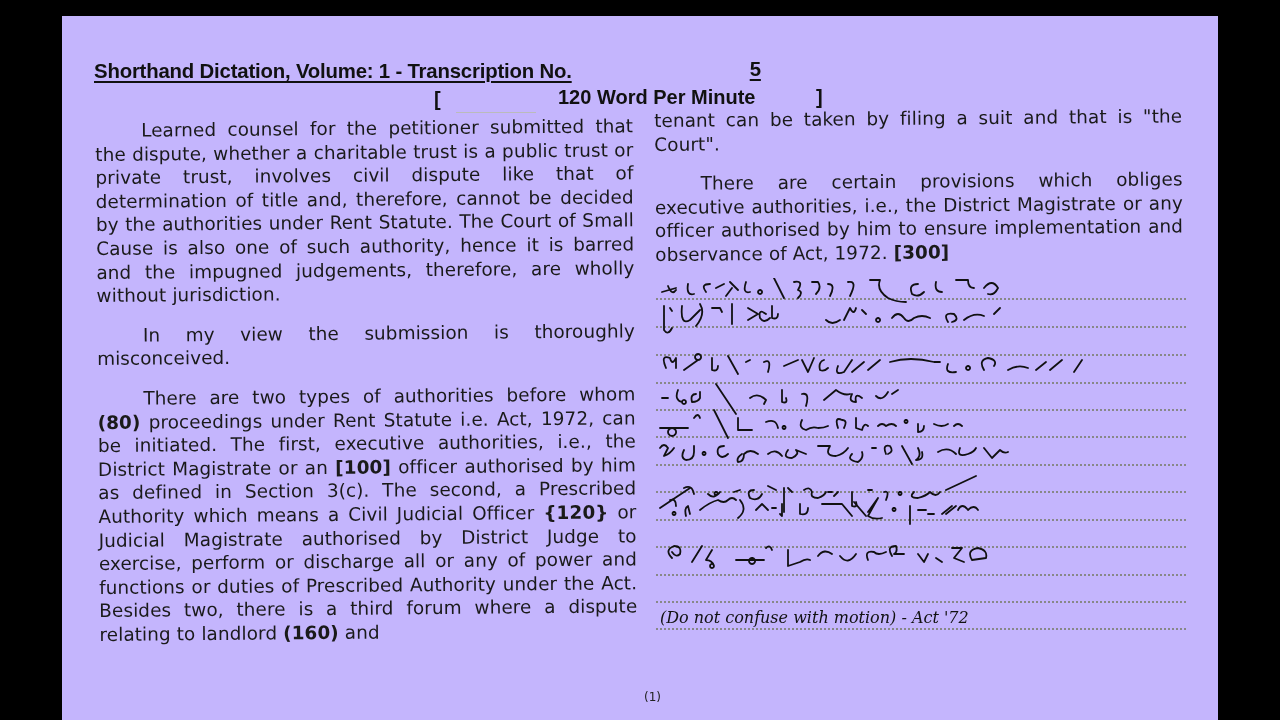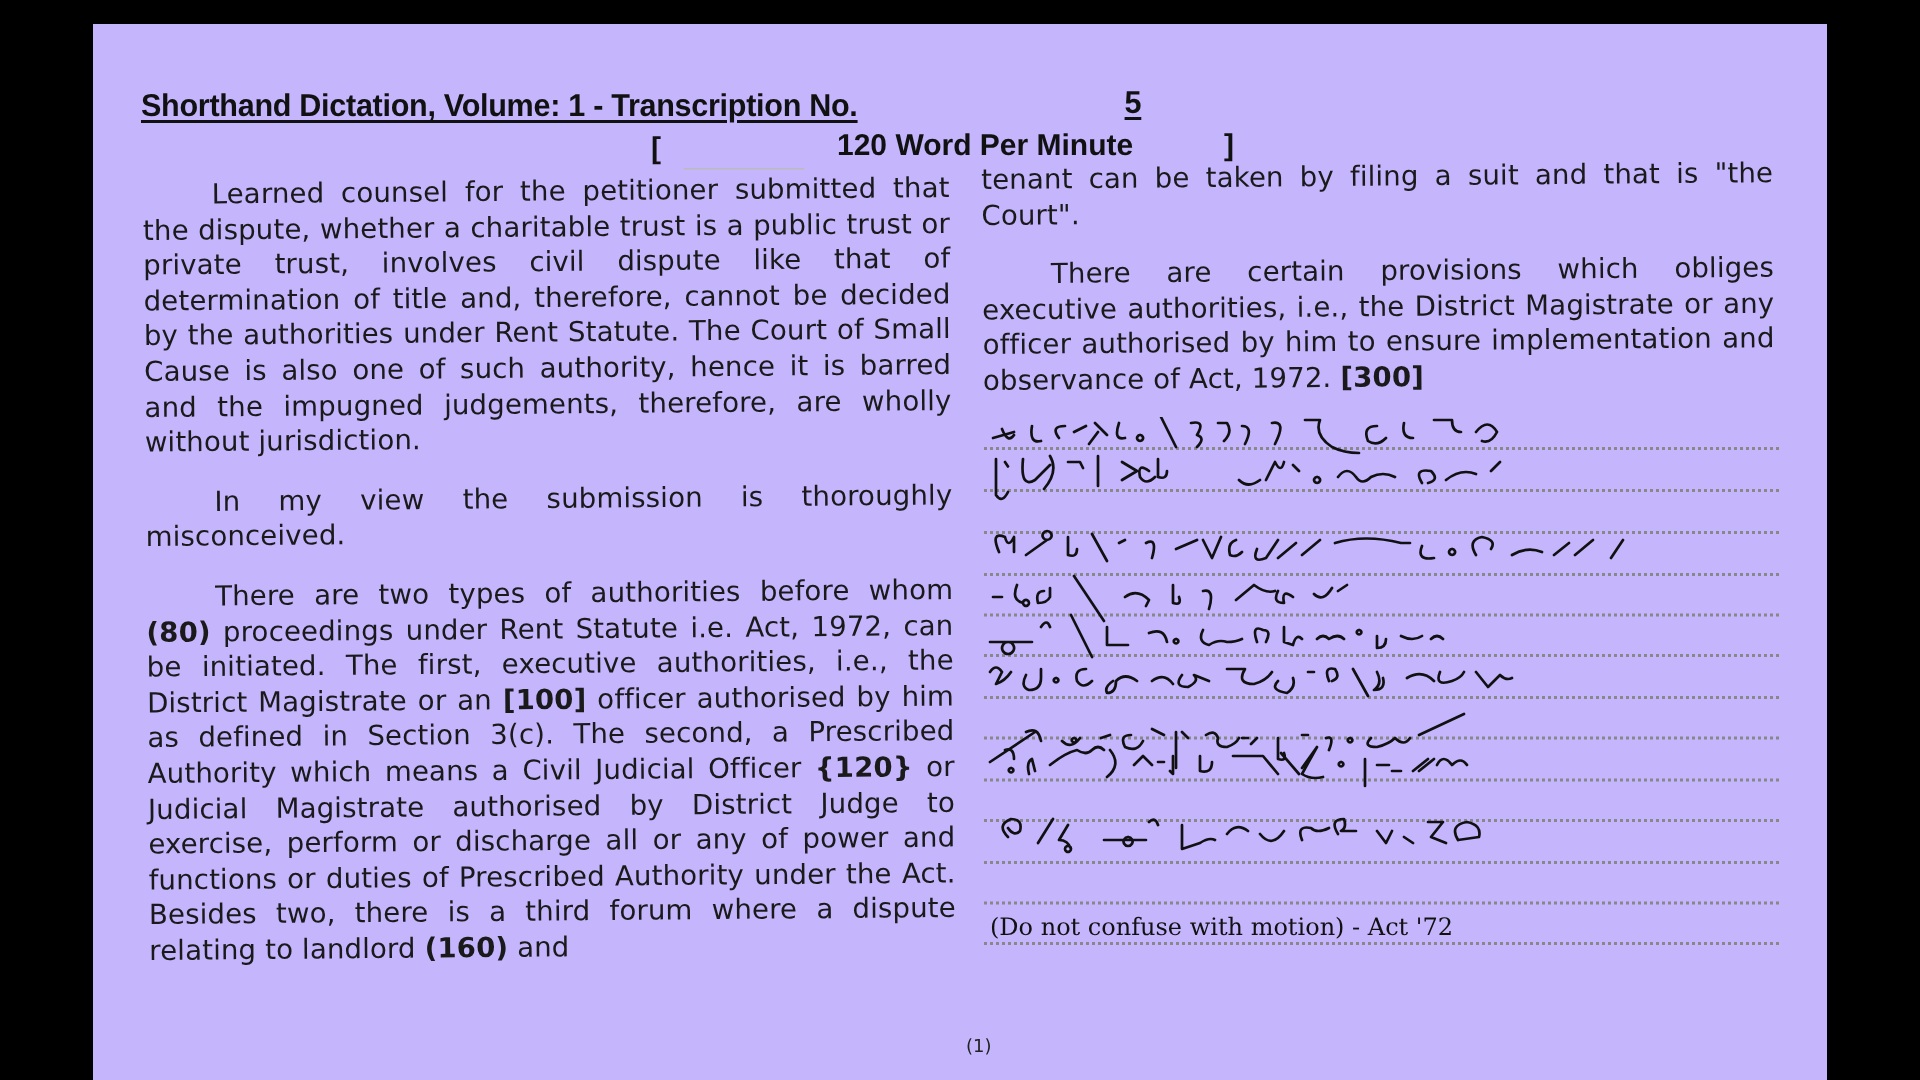--- a/index.html
+++ b/index.html
@@ -39,21 +39,21 @@
   .left { left:33px; top:103px; width:538px; transform:rotate(-0.5deg); transform-origin:left top; }
   .right { left:592px; top:93px; width:528px; transform:rotate(-0.5deg); transform-origin:left top; }
 
   .shorthand {
     position:absolute; left:594px; top:262px; width:530px; height:370px;
   }
   .rule { position:absolute; left:0; width:530px; border-top:2px dotted #888; height:0; }
   .strokes { position:absolute; left:0; top:0; }
   .note {
     position:absolute; left:4px; top:330px; font-family:"DejaVu Serif", serif;
-    font-size:16px; color:#111; white-space:nowrap;text-align:right;
+    font-style:italic; font-size:16px; color:#111; white-space:nowrap;text-align:right;
   }
   .pagenum {
     position:absolute; left:582px; top:674px; font-size:12px; color:#222;
   }
 </style>
 </head>
 <body>
 
 <div class="page">
 

